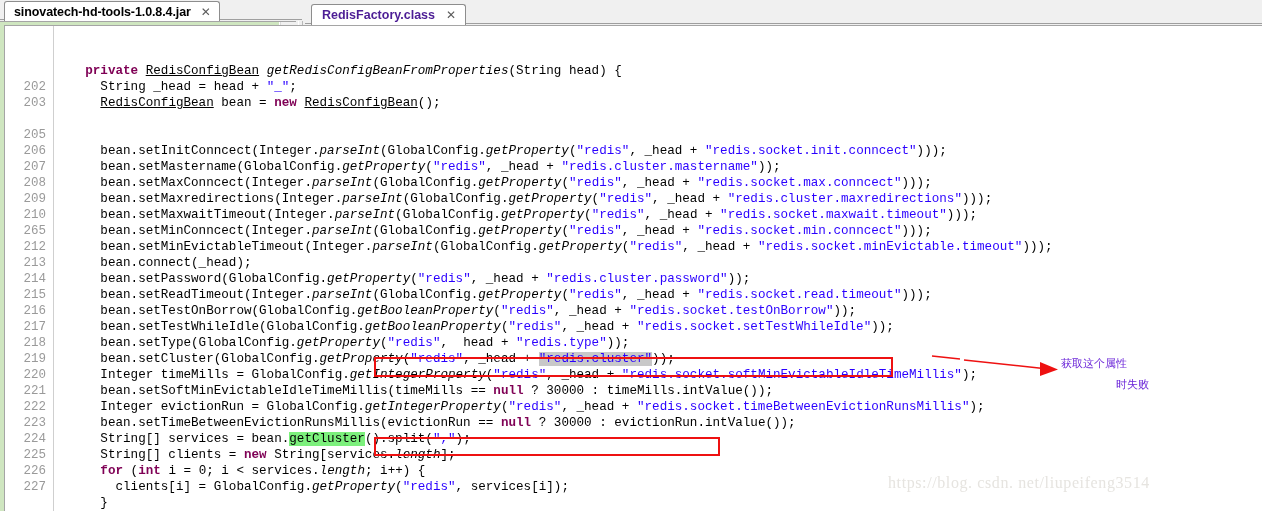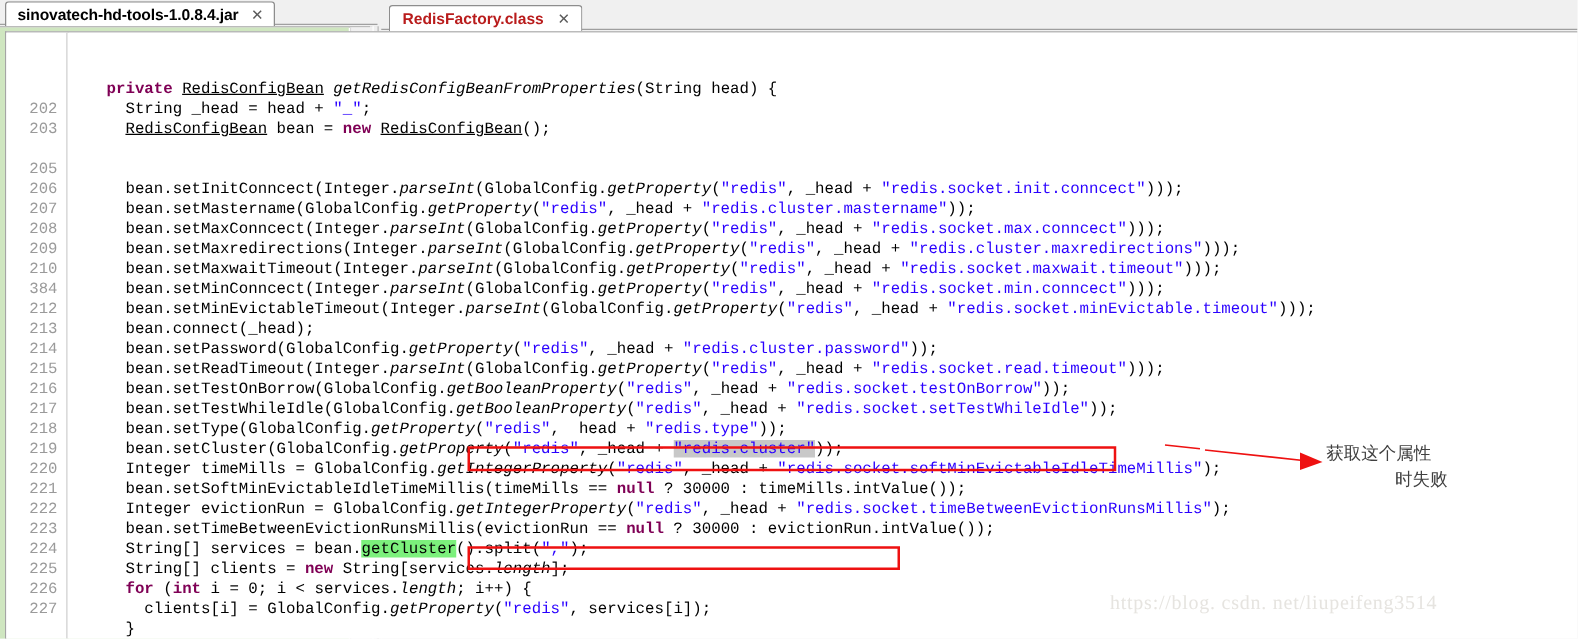--- a/index.html
+++ b/index.html
@@ -145,21 +145,21 @@
   }
   .ed-tab {
     position: absolute; left: 6px; top: 4px; height: 21px;
     padding: 0 9px 0 10px;
     background: #ffffff;
     border: 1px solid #8d8d8d; border-bottom: none;
     border-radius: 3px 3px 0 0;
     display: flex; align-items: center; gap: 11px;
     white-space: nowrap;
   }
-  .ed-tab .ttl { font-size: 12.5px; font-weight: bold; color: #b91c1c; }
+  .ed-tab .ttl { font-size: 12.5px; font-weight: bold; color: #4c1d95; }
   .ed-tab .xclose { font-size: 12px; color: #5b5b5b; line-height: 1; }
 
   #code-area {
     position: absolute; left: 4px; top: 25px; width: 1258px; height: 486px;
     background: #ffffff;
     border-top: 1px solid #a5a5a5;
     border-left: 1px solid #a5a5a5;
     overflow: hidden;
   }
   #gutter {
@@ -194,22 +194,22 @@
 
   
   .redbox {
     position: absolute;
     border: 2px solid #ee1111;
     pointer-events: none;
   }
   .arrow-svg { position: absolute; pointer-events: none; }
   .cn-note {
     position: absolute;
-    color: #404040;
-    font-size: 14px;
+    color: #6d28d9;
+    font-size: 11px;
     font-family: "DejaVu Sans", sans-serif;
     line-height: 17px;
     white-space: nowrap;
   }
   .watermark {
     position: absolute;
     color: #e6e4e0;
     font-size: 16px;
     font-family: "Liberation Serif", serif;
     letter-spacing: 0.6px;
@@ -434,21 +434,21 @@
   <div id="code-area">
     <div id="gutter">
         <div class="ln" style="top: 53px;">202</div>
         <div class="ln" style="top: 69px;">203</div>
         <div class="ln" style="top: 101px;">205</div>
         <div class="ln" style="top: 117px;">206</div>
         <div class="ln" style="top: 133px;">207</div>
         <div class="ln" style="top: 149px;">208</div>
         <div class="ln" style="top: 165px;">209</div>
         <div class="ln" style="top: 181px;">210</div>
-        <div class="ln" style="top: 197px;">384</div>
+        <div class="ln" style="top: 197px;">265</div>
         <div class="ln" style="top: 213px;">212</div>
         <div class="ln" style="top: 229px;">213</div>
         <div class="ln" style="top: 245px;">214</div>
         <div class="ln" style="top: 261px;">215</div>
         <div class="ln" style="top: 277px;">216</div>
         <div class="ln" style="top: 293px;">217</div>
         <div class="ln" style="top: 309px;">218</div>
         <div class="ln" style="top: 325px;">219</div>
         <div class="ln" style="top: 341px;">220</div>
         <div class="ln" style="top: 357px;">221</div>

